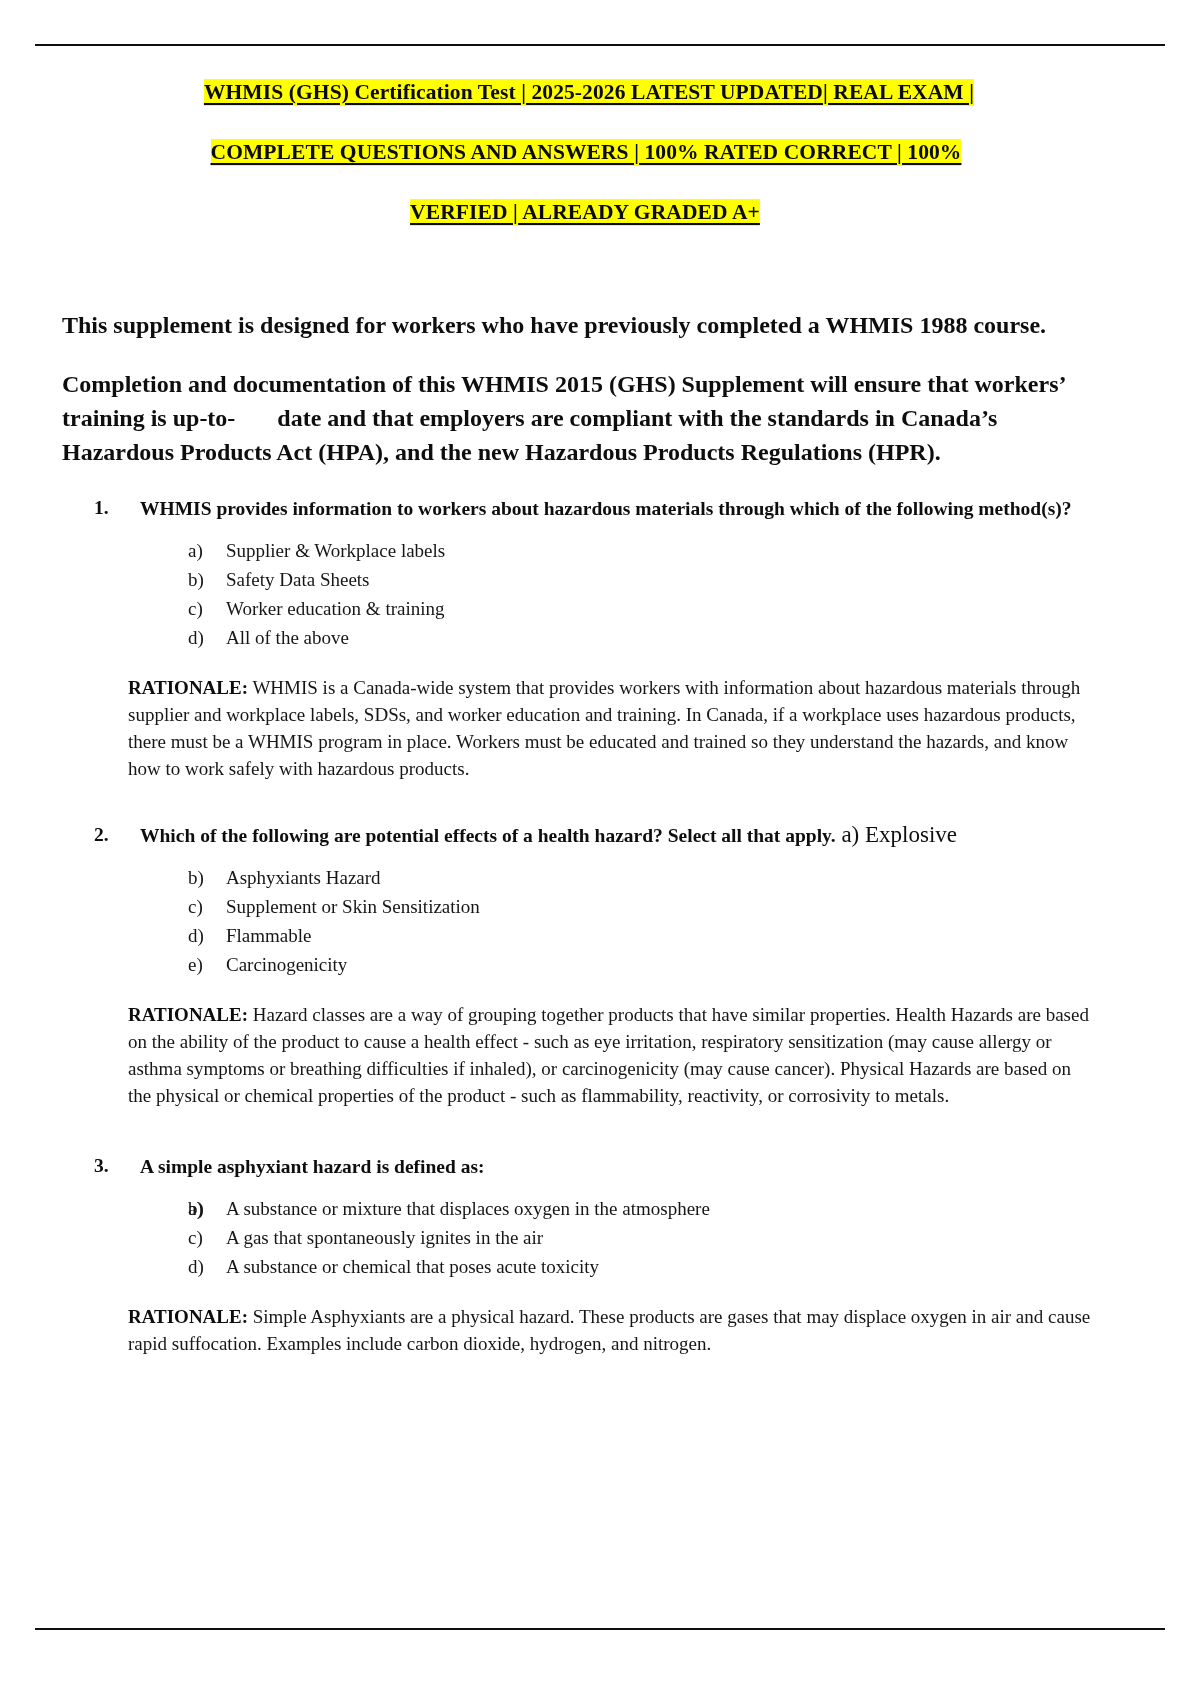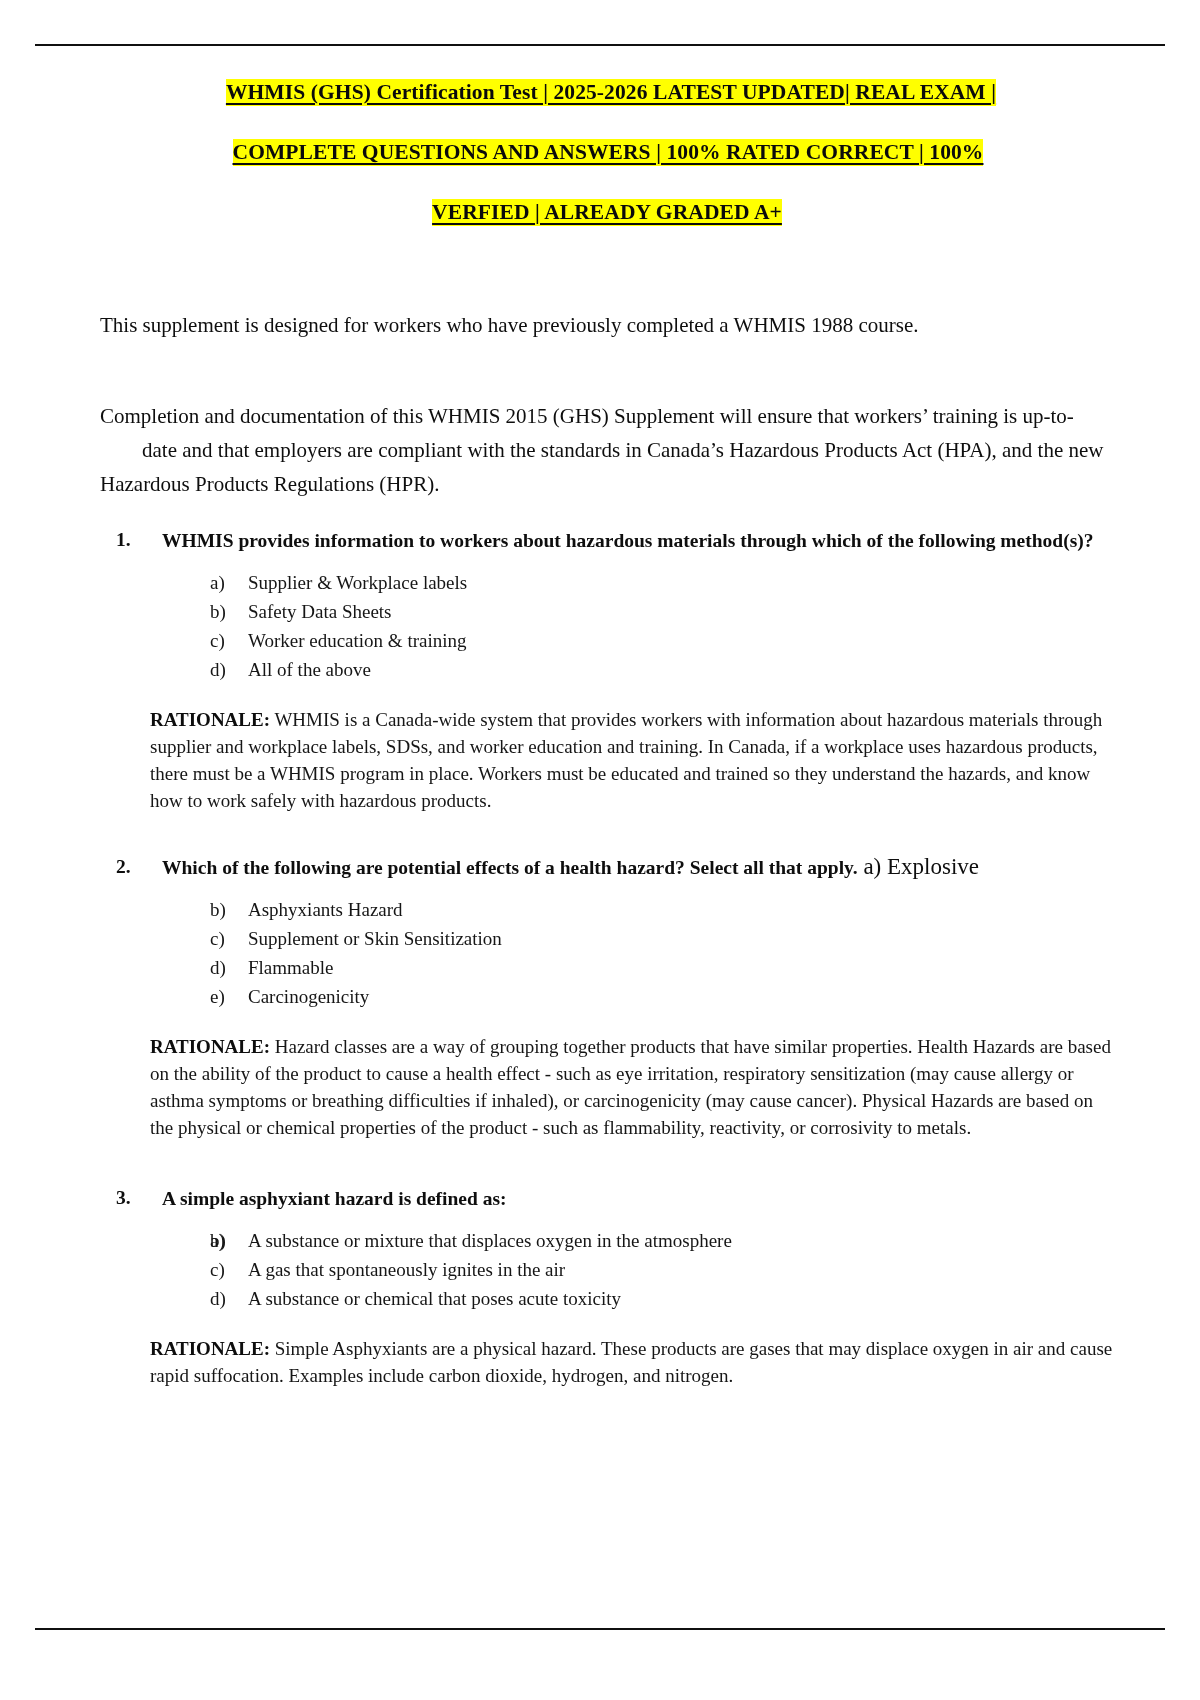--- a/index.html
+++ b/index.html
@@ -32,21 +32,21 @@
     left: 35px;
     right: 35px;
     height: 0;
     border-top: 2px solid #101010;
   }
   .rule-top { top: 44px; }
   .rule-bottom { top: 1628px; }
 
   .content {
     position: absolute;
-    left: 84px;
+    left: 62px;
     top: 62px;
     width: 1046px;
   }
 
   
   .title-block {
     text-align: center;
     margin: 0 0 0 0;
   }
   .title-line {
@@ -68,25 +68,25 @@
   }
   .title-line-1 { padding-left: 8px; }
   .title-line-2 { padding-left: 2px; text-align: center; }
   .title-line-3 { padding-left: 0px; }
 
   
   .intro {
     margin-top: 66px;
   }
   .intro p {
-    font-weight: normal;
-    font-size: 21px;
+    font-weight: bold;
+    font-size: 24px;
     line-height: 34px;
     color: #0e0e0e;
-    margin: 16px;
+    margin: 0;
   }
   .intro .para-gap { height: 25px; }
   .gap-inline { display: inline-block; width: 42px; }
 
   
   .questions {
     margin-top: 24px;
     counter-reset: qnum;
   }
   .q-item {

